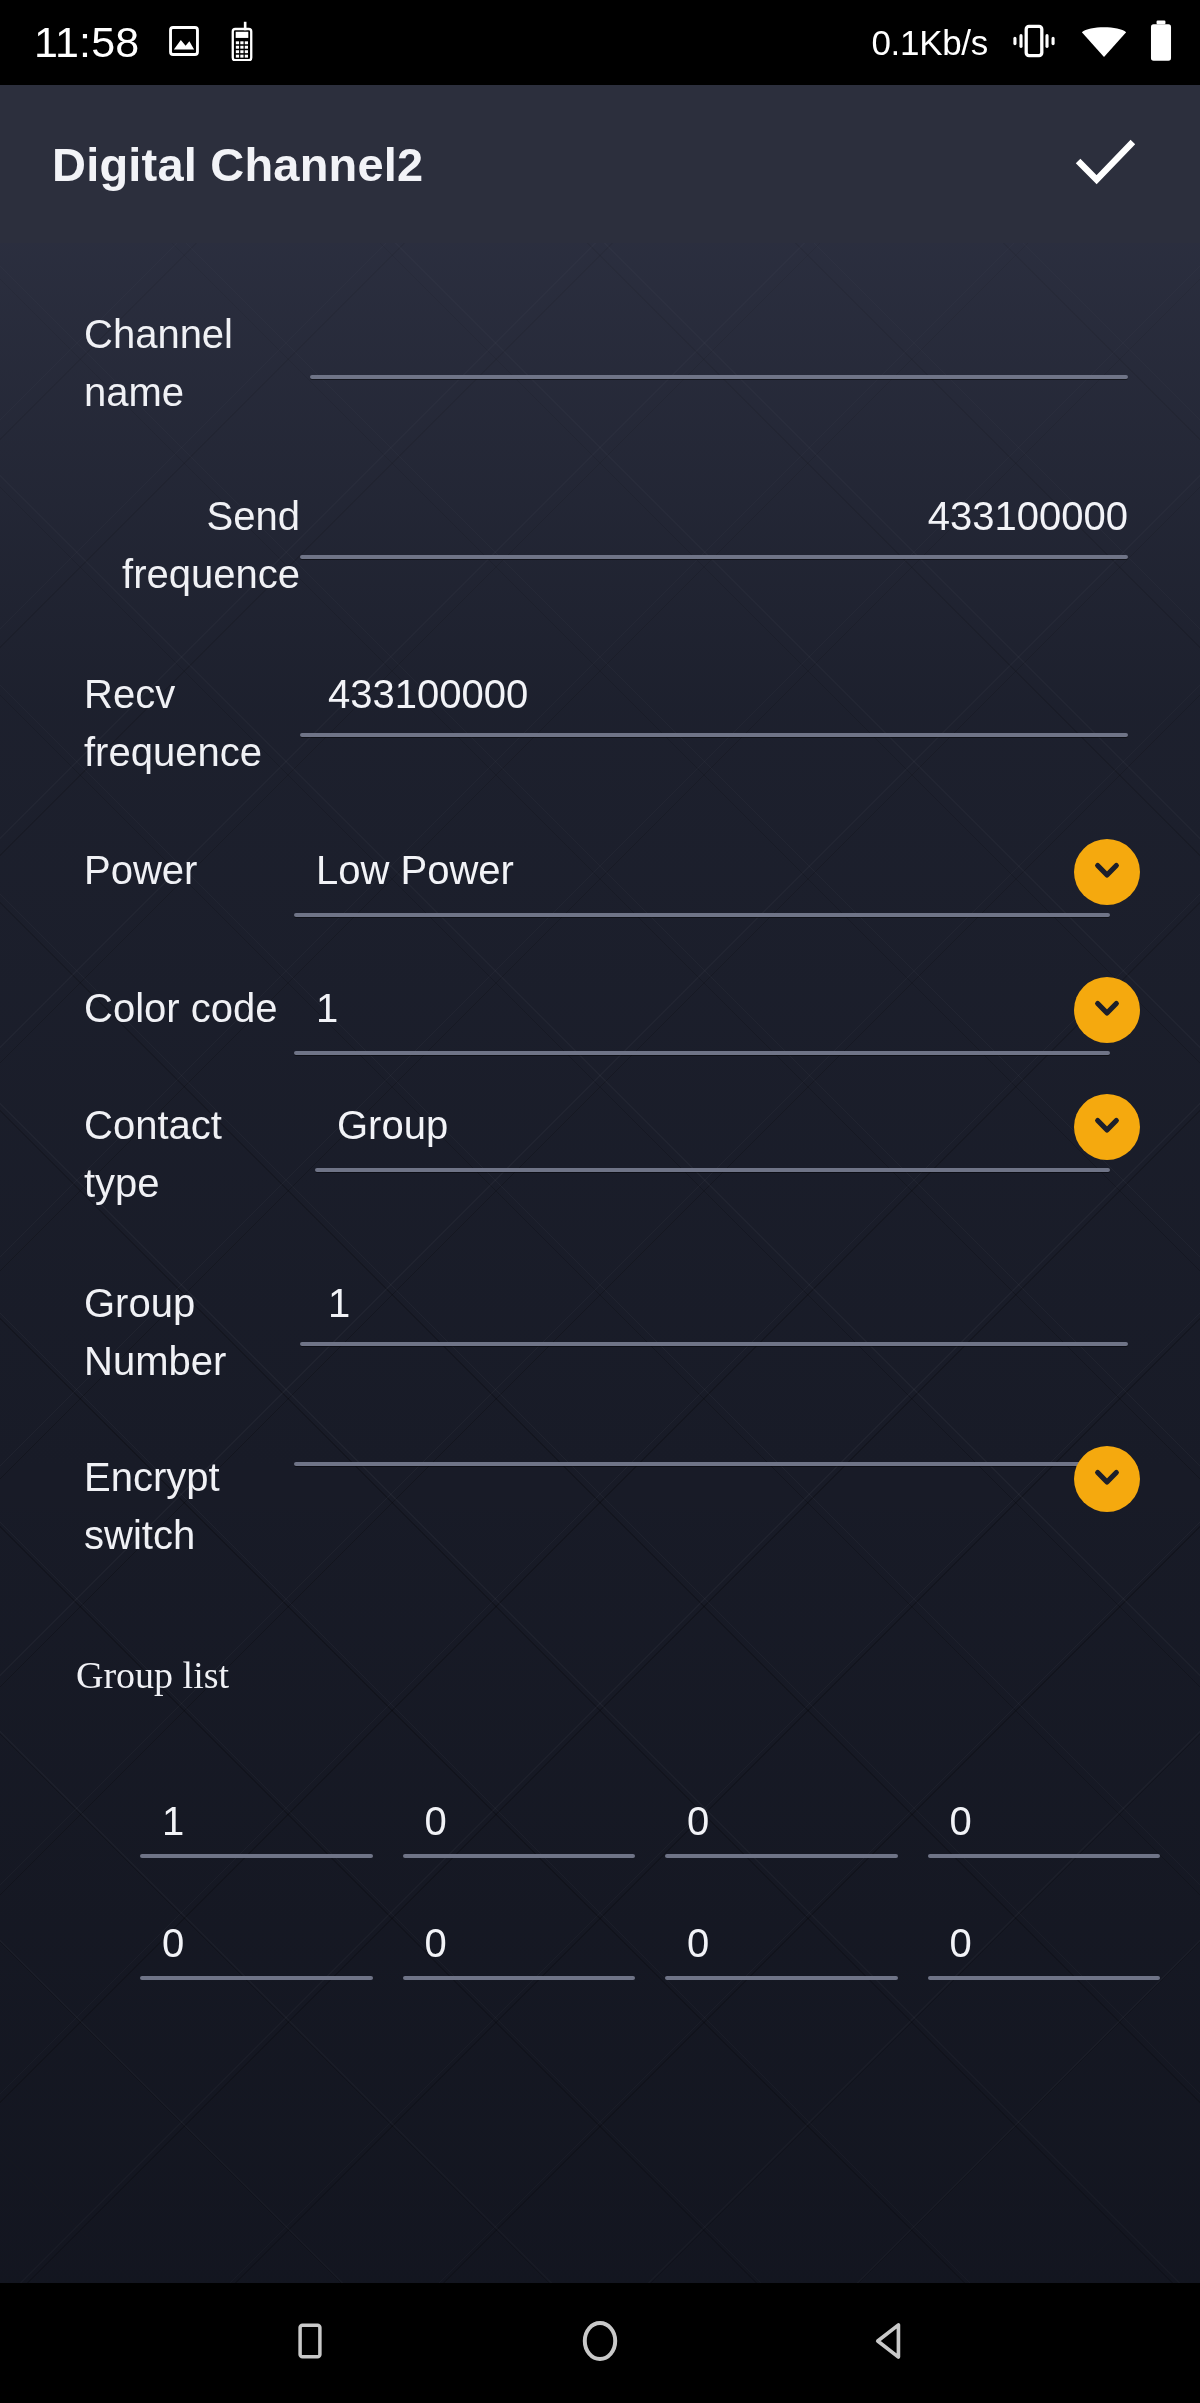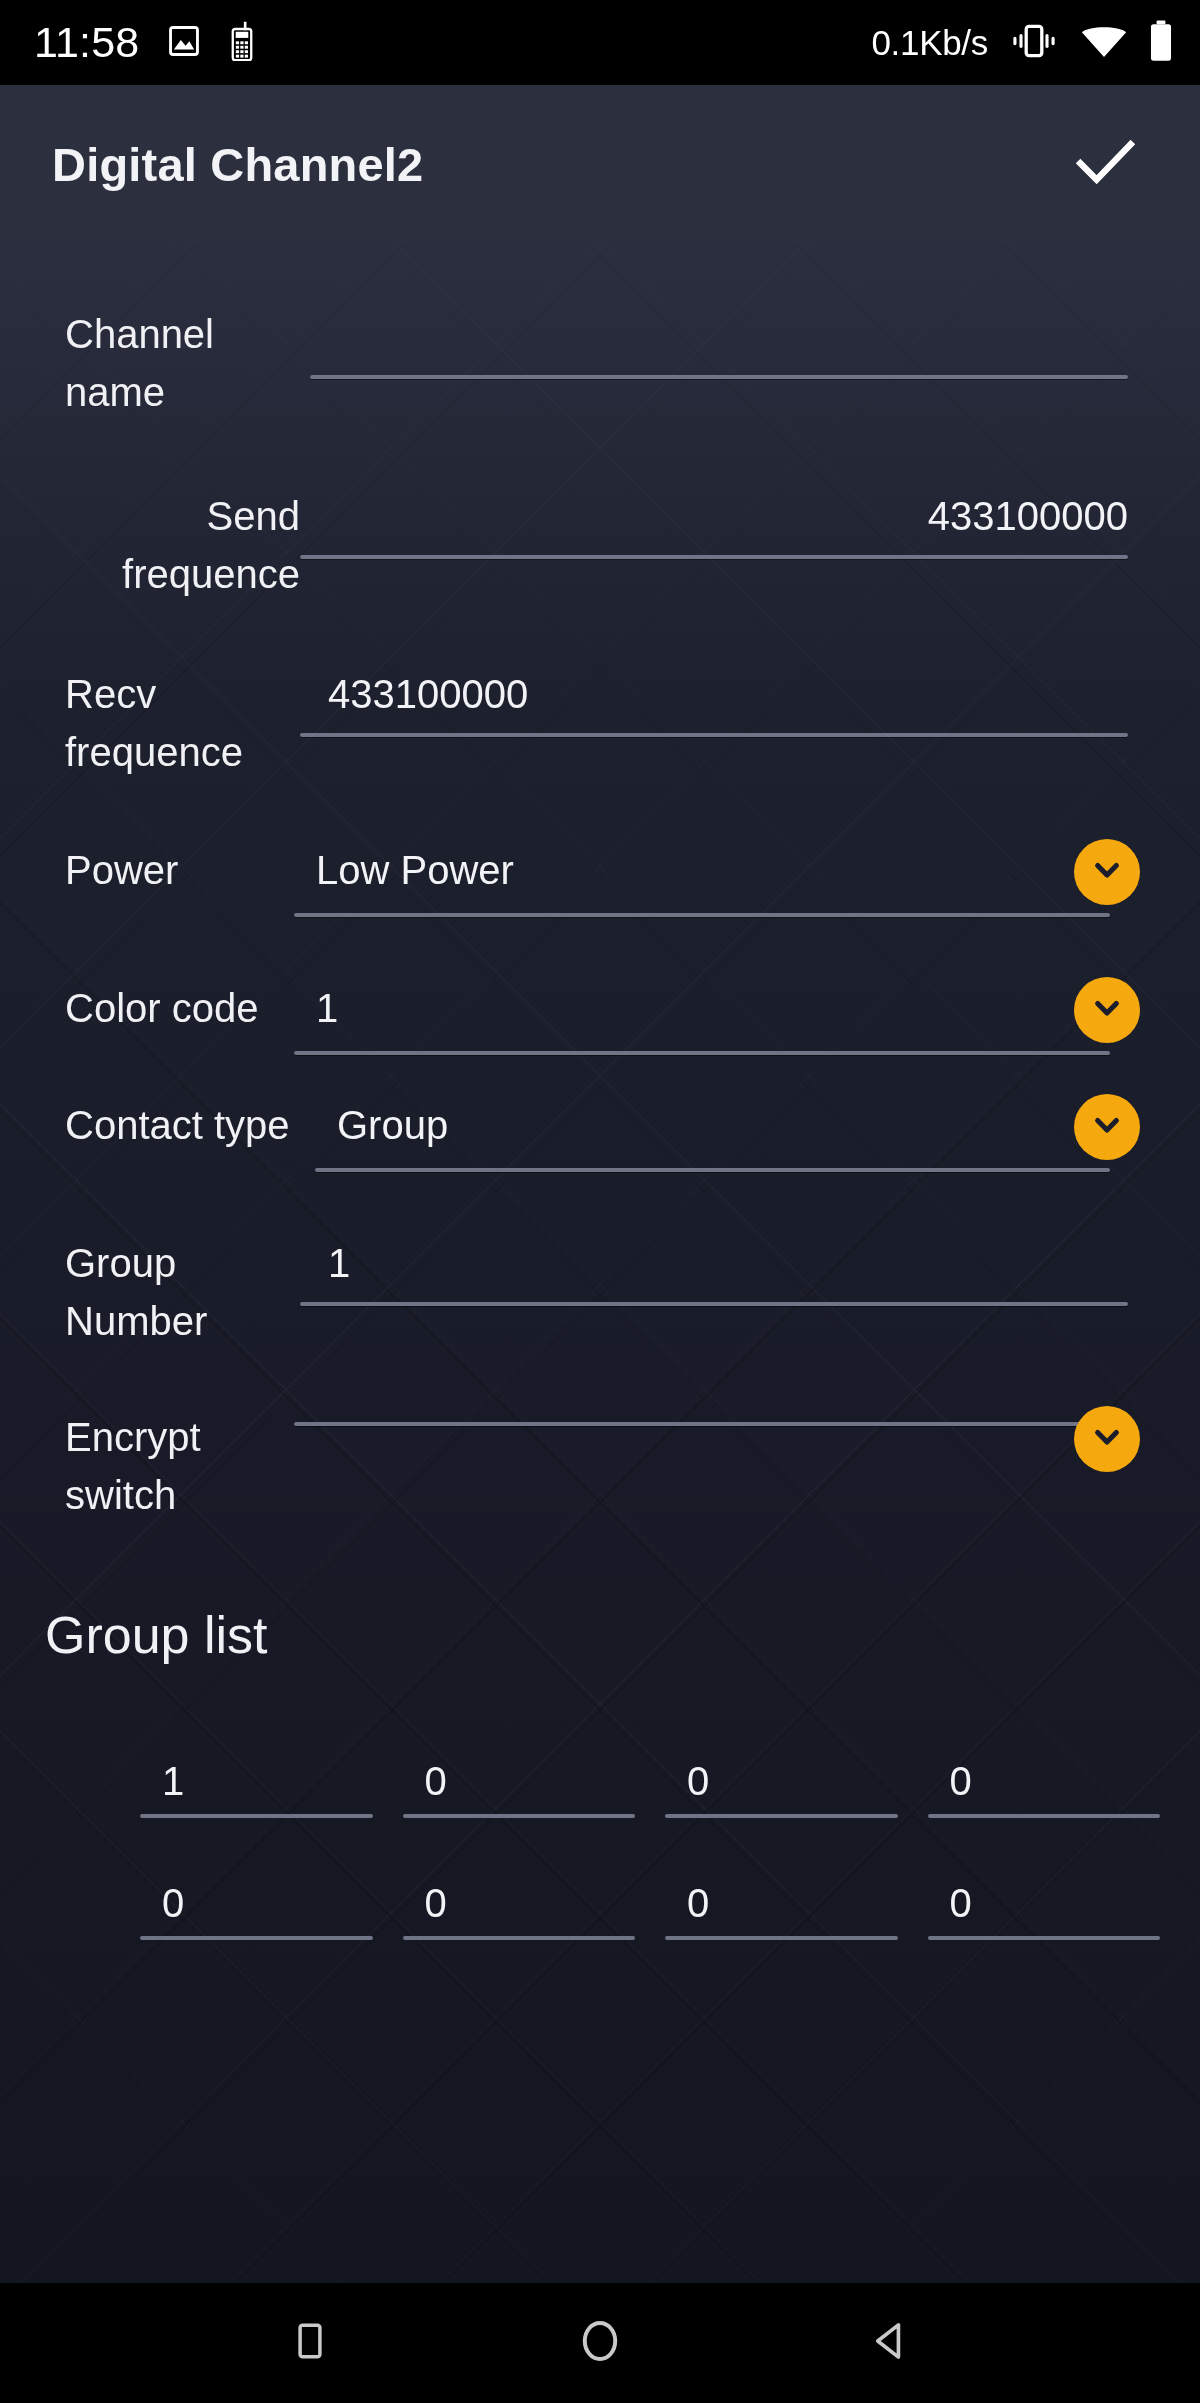--- a/index.html
+++ b/index.html
@@ -82,21 +82,21 @@
     padding:0;
   }
 
   .row {
     position:relative;
     display:flex;
     align-items:flex-start;
   }
   .row-label {
     width:300px;
-    padding-left:65px;
+    padding-left:84px;
     color:#f0f1f5;
     font-size:40px;
     line-height:58px;
     flex:none;
   }
   .row-field {
     position:relative;
     flex:1;
     margin-right:65px;
   }
@@ -160,24 +160,25 @@
   #row-group-number .field-underline { margin-top:10px; }
 
   #row-encrypt-switch { margin-top:58px; }
   #row-encrypt-switch .row-field { margin-left:-6px; margin-right:90px; }
   #row-encrypt-switch .field-value { padding-left:22px; }
   #row-encrypt-switch .field-underline { margin-top:14px; }
 
   
   #group-list-title {
     margin-top:82px;
-    padding-left:45px;
+    padding-left:76px;
     color:#f0f1f5;
-    font-size:52px;
+    font-size:38px;
     line-height:58px;
+    font-family:Liberation Serif, serif;
   }
   .group-grid {
     display:flex;
     padding:0 40px 0 140px;
     margin-top:88px;
   }
   .group-cell {
     flex:1 1 0;
     margin-right:30px;
   }

